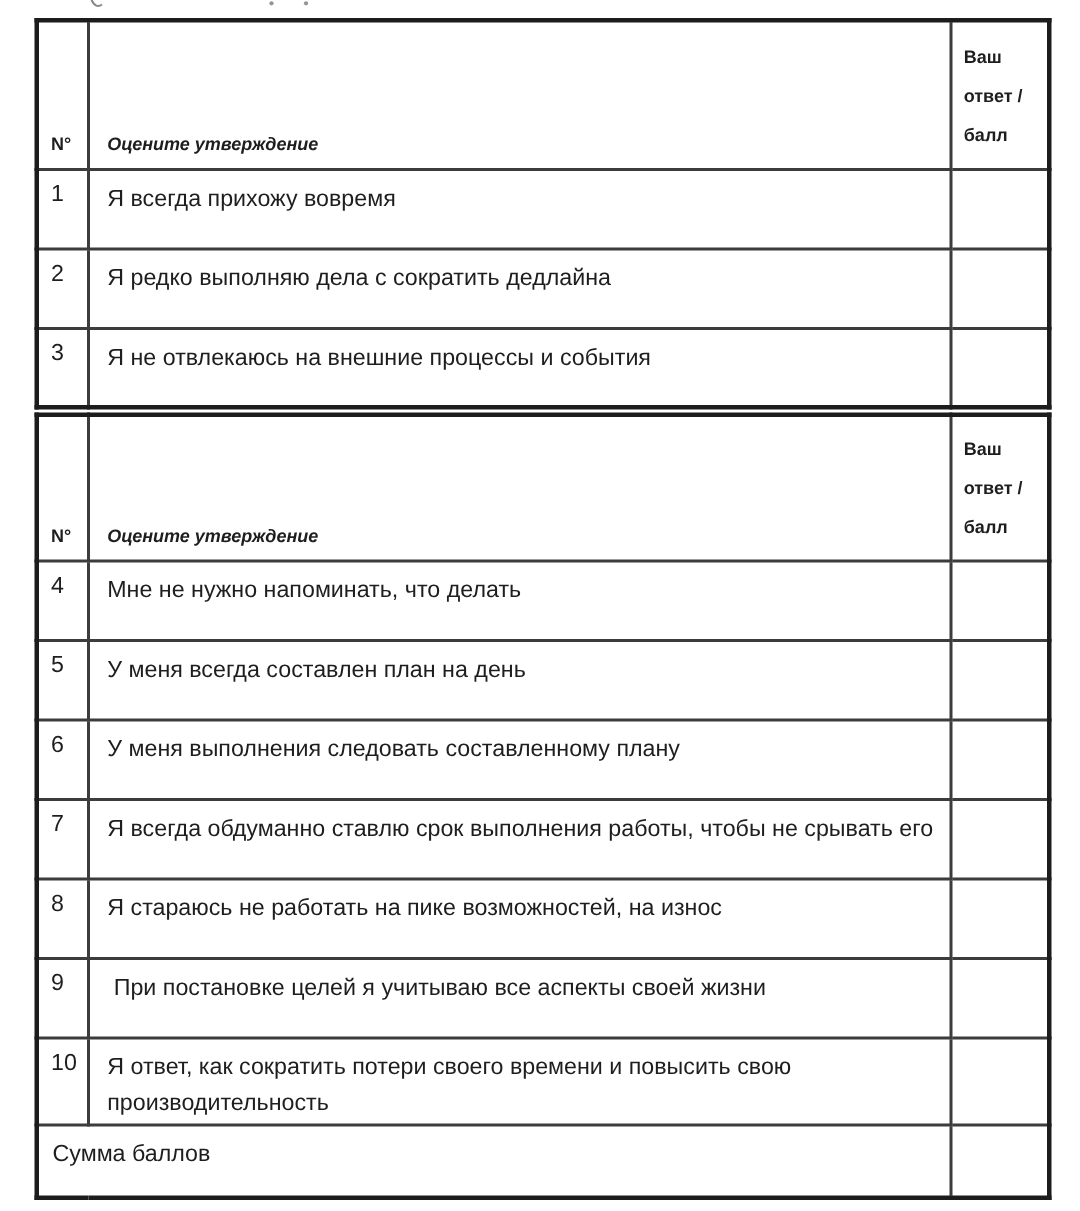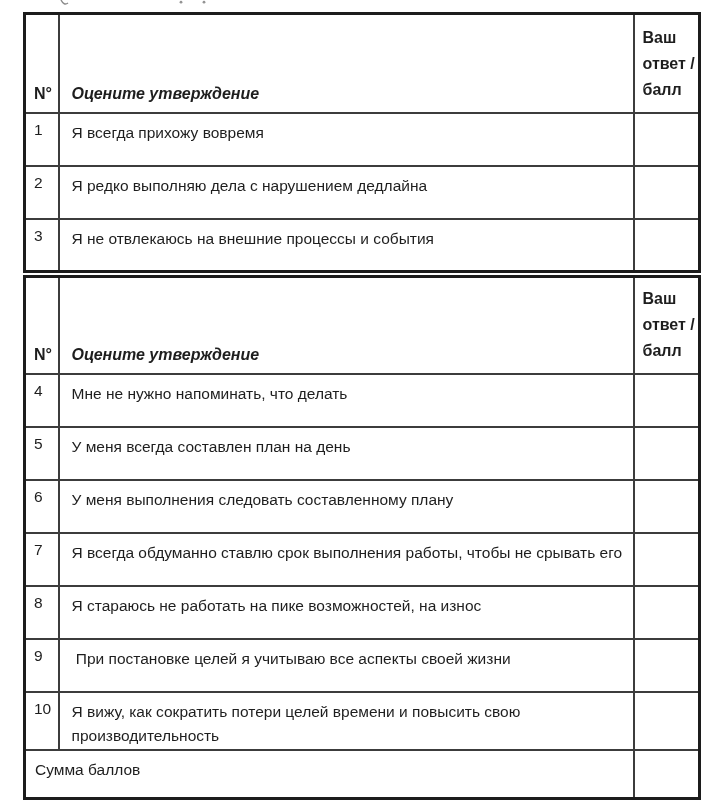--- a/index.html
+++ b/index.html
@@ -36,21 +36,21 @@
   table.qt.part1 { margin-bottom: 2px; }
   .qt th, .qt td {
     border: 2px solid #3c3c3c;
     overflow: hidden;
   }
   col.c-num  { width: 34px; }
   col.c-stmt { width: 575px; }
   col.c-ans  { width: 66px; }
 
   .qt th {
-    font-size: 16px;
+    font-size: 12px;
     font-weight: 700;
     text-align: left;
     vertical-align: bottom;
     background: #ffffff;
   }
   th.h-num  { padding: 0 0 9px 8px; }
   th.h-stmt { padding: 0 0 9px 12px; font-style: italic; }
   th.h-ans  { padding: 0 3px 9px 8px; line-height: 26px; }
 
   .part1 tr.hrow { height: 99px; }
@@ -104,21 +104,21 @@
           <div>балл</div>
         </th>
       </tr>
       <tr class="brow">
         <td class="num">1</td>
         <td class="stmt">Я всегда прихожу вовремя</td>
         <td class="ans"></td>
       </tr>
       <tr class="brow">
         <td class="num">2</td>
-        <td class="stmt">Я редко выполняю дела с нарушением дедлайна</td>
+        <td class="stmt">Я редко выполняю дела с сократить дедлайна</td>
         <td class="ans"></td>
       </tr>
       <tr class="brow">
         <td class="num">3</td>
         <td class="stmt">Я не отвлекаюсь на внешние процессы и события</td>
         <td class="ans"></td>
       </tr>
     </tbody>
   </table>
 
@@ -163,21 +163,21 @@
         <td class="stmt">Я стараюсь не работать на пике возможностей, на износ</td>
         <td class="ans"></td>
       </tr>
       <tr class="brow">
         <td class="num">9</td>
         <td class="stmt"> При постановке целей я учитываю все аспекты своей жизни</td>
         <td class="ans"></td>
       </tr>
       <tr class="brow tall">
         <td class="num">10</td>
-        <td class="stmt">Я вижу, как сократить потери целей времени и повысить свою производительность</td>
+        <td class="stmt">Я ответ, как сократить потери своего времени и повысить свою производительность</td>
         <td class="ans"></td>
       </tr>
       <tr class="sum-row">
         <td class="sum-label" colspan="2">Сумма баллов</td>
         <td class="ans"></td>
       </tr>
     </tbody>
   </table>
 
 </div>

